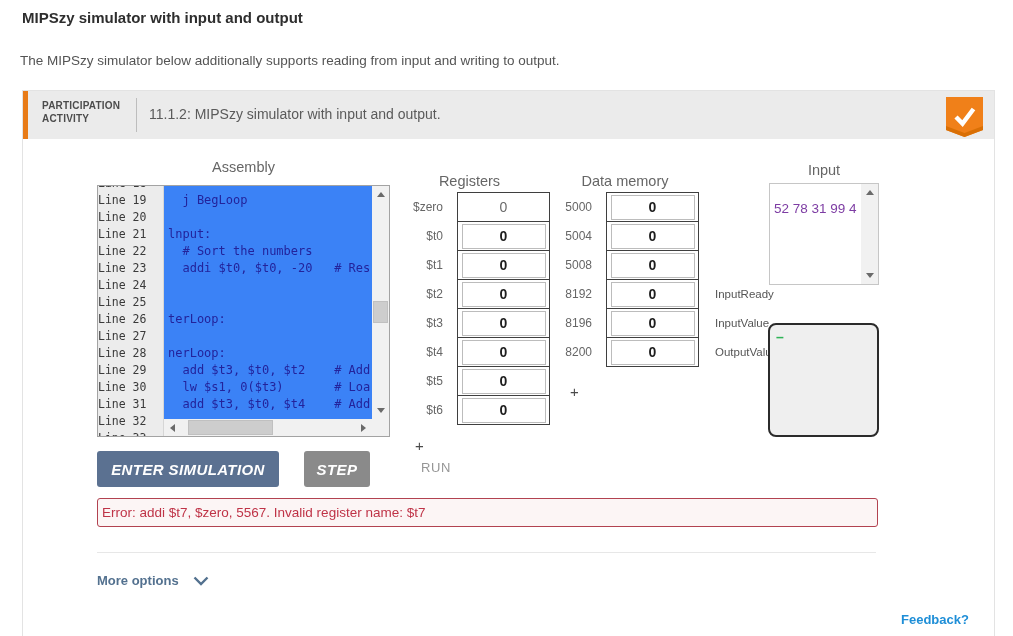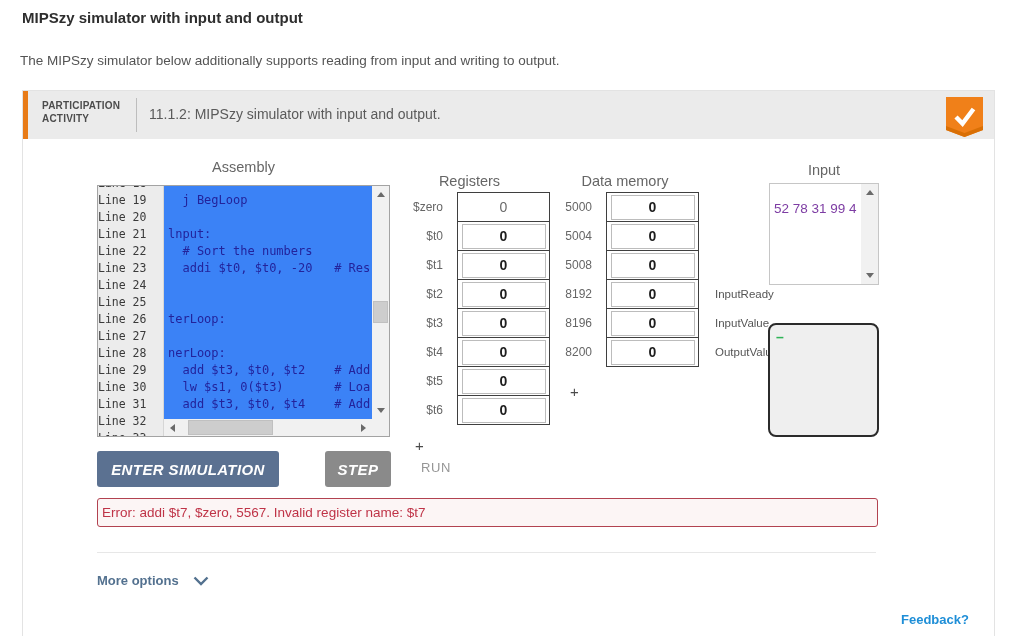--- a/index.html
+++ b/index.html
@@ -71,21 +71,21 @@
       padding:16px 20px 1px 4px;font-family:"Liberation Sans",sans-serif;font-size:13.5px;line-height:18px;color:#7D3CA3;background:#fff;}
   .in-sb{position:absolute;right:1px;top:1px;width:17px;height:100px;background:#f1f1f1;}
   .in-sb .sb-btn{position:absolute;left:0;}
   .output-box{left:768px;top:323px;width:111px;height:114px;background:#efefef;border:2px solid #2b2b2b;border-radius:8px;box-sizing:border-box;padding:3px 6px;}
   .out-dash{font-size:14px;font-weight:bold;color:#2FB457;line-height:14px;}
 
   
   .btn{display:flex;align-items:center;justify-content:center;border:none;border-radius:3px;color:#fff;
        font-family:"Liberation Sans",sans-serif;font-size:15px;font-weight:bold;letter-spacing:.4px;cursor:pointer;font-style:italic;}
   .enter-btn{left:97px;top:451px;width:182px;height:36px;background:#5B7191;}
-  .step-btn{left:325px;top:451px;width:66px;height:36px;background:#8A8A8A;text-align:right;}
+  .step-btn{left:304px;top:451px;width:66px;height:36px;background:#8A8A8A;text-align:right;}
   .run-label{left:421px;top:460px;font-size:13px;letter-spacing:.6px;color:#969696;}
 
   
   .error-box{left:97px;top:498px;width:781px;height:29px;box-sizing:border-box;border:1px solid #B24250;background:#FCF5F5;
              border-radius:3px;color:#BF3347;font-size:13.5px;line-height:27px;padding-left:4px;}
 
   
   .divider{left:97px;top:552px;width:779px;height:1px;background:#e7e7e7;}
   .more-options{left:97px;top:573px;display:flex;align-items:center;cursor:pointer;}
   .more-options span{font-size:13px;font-weight:bold;color:#53718F;}

